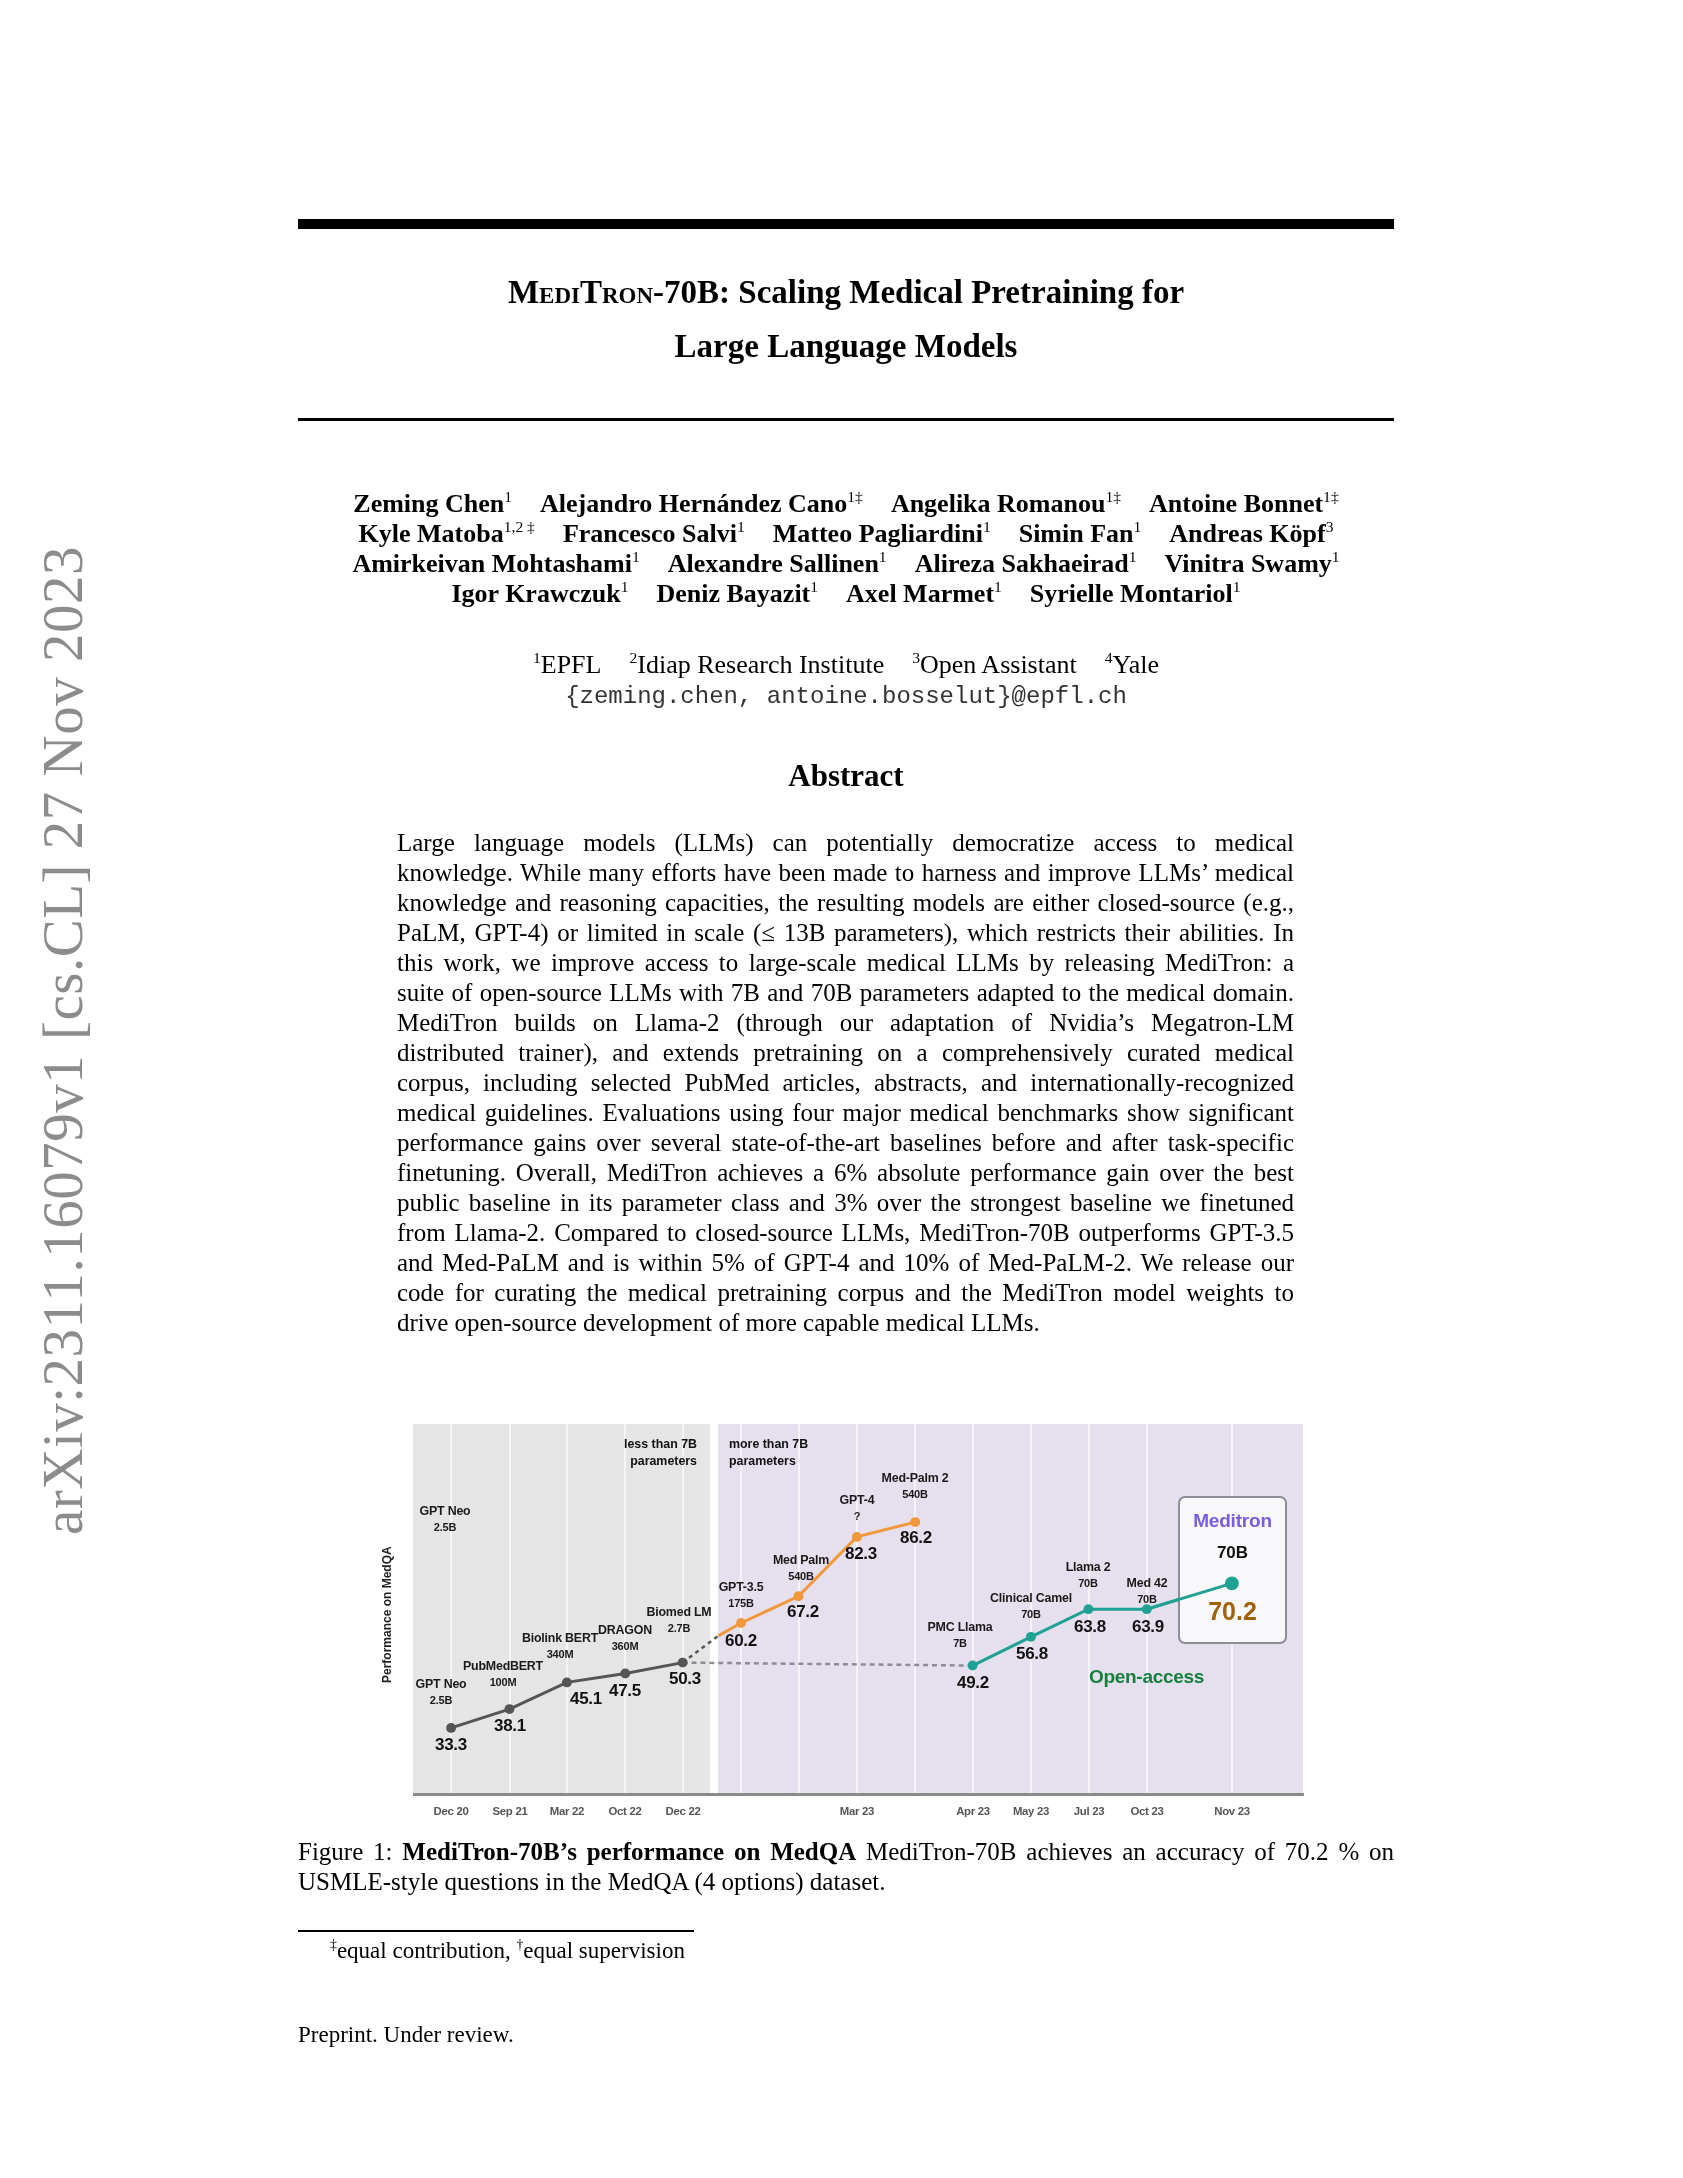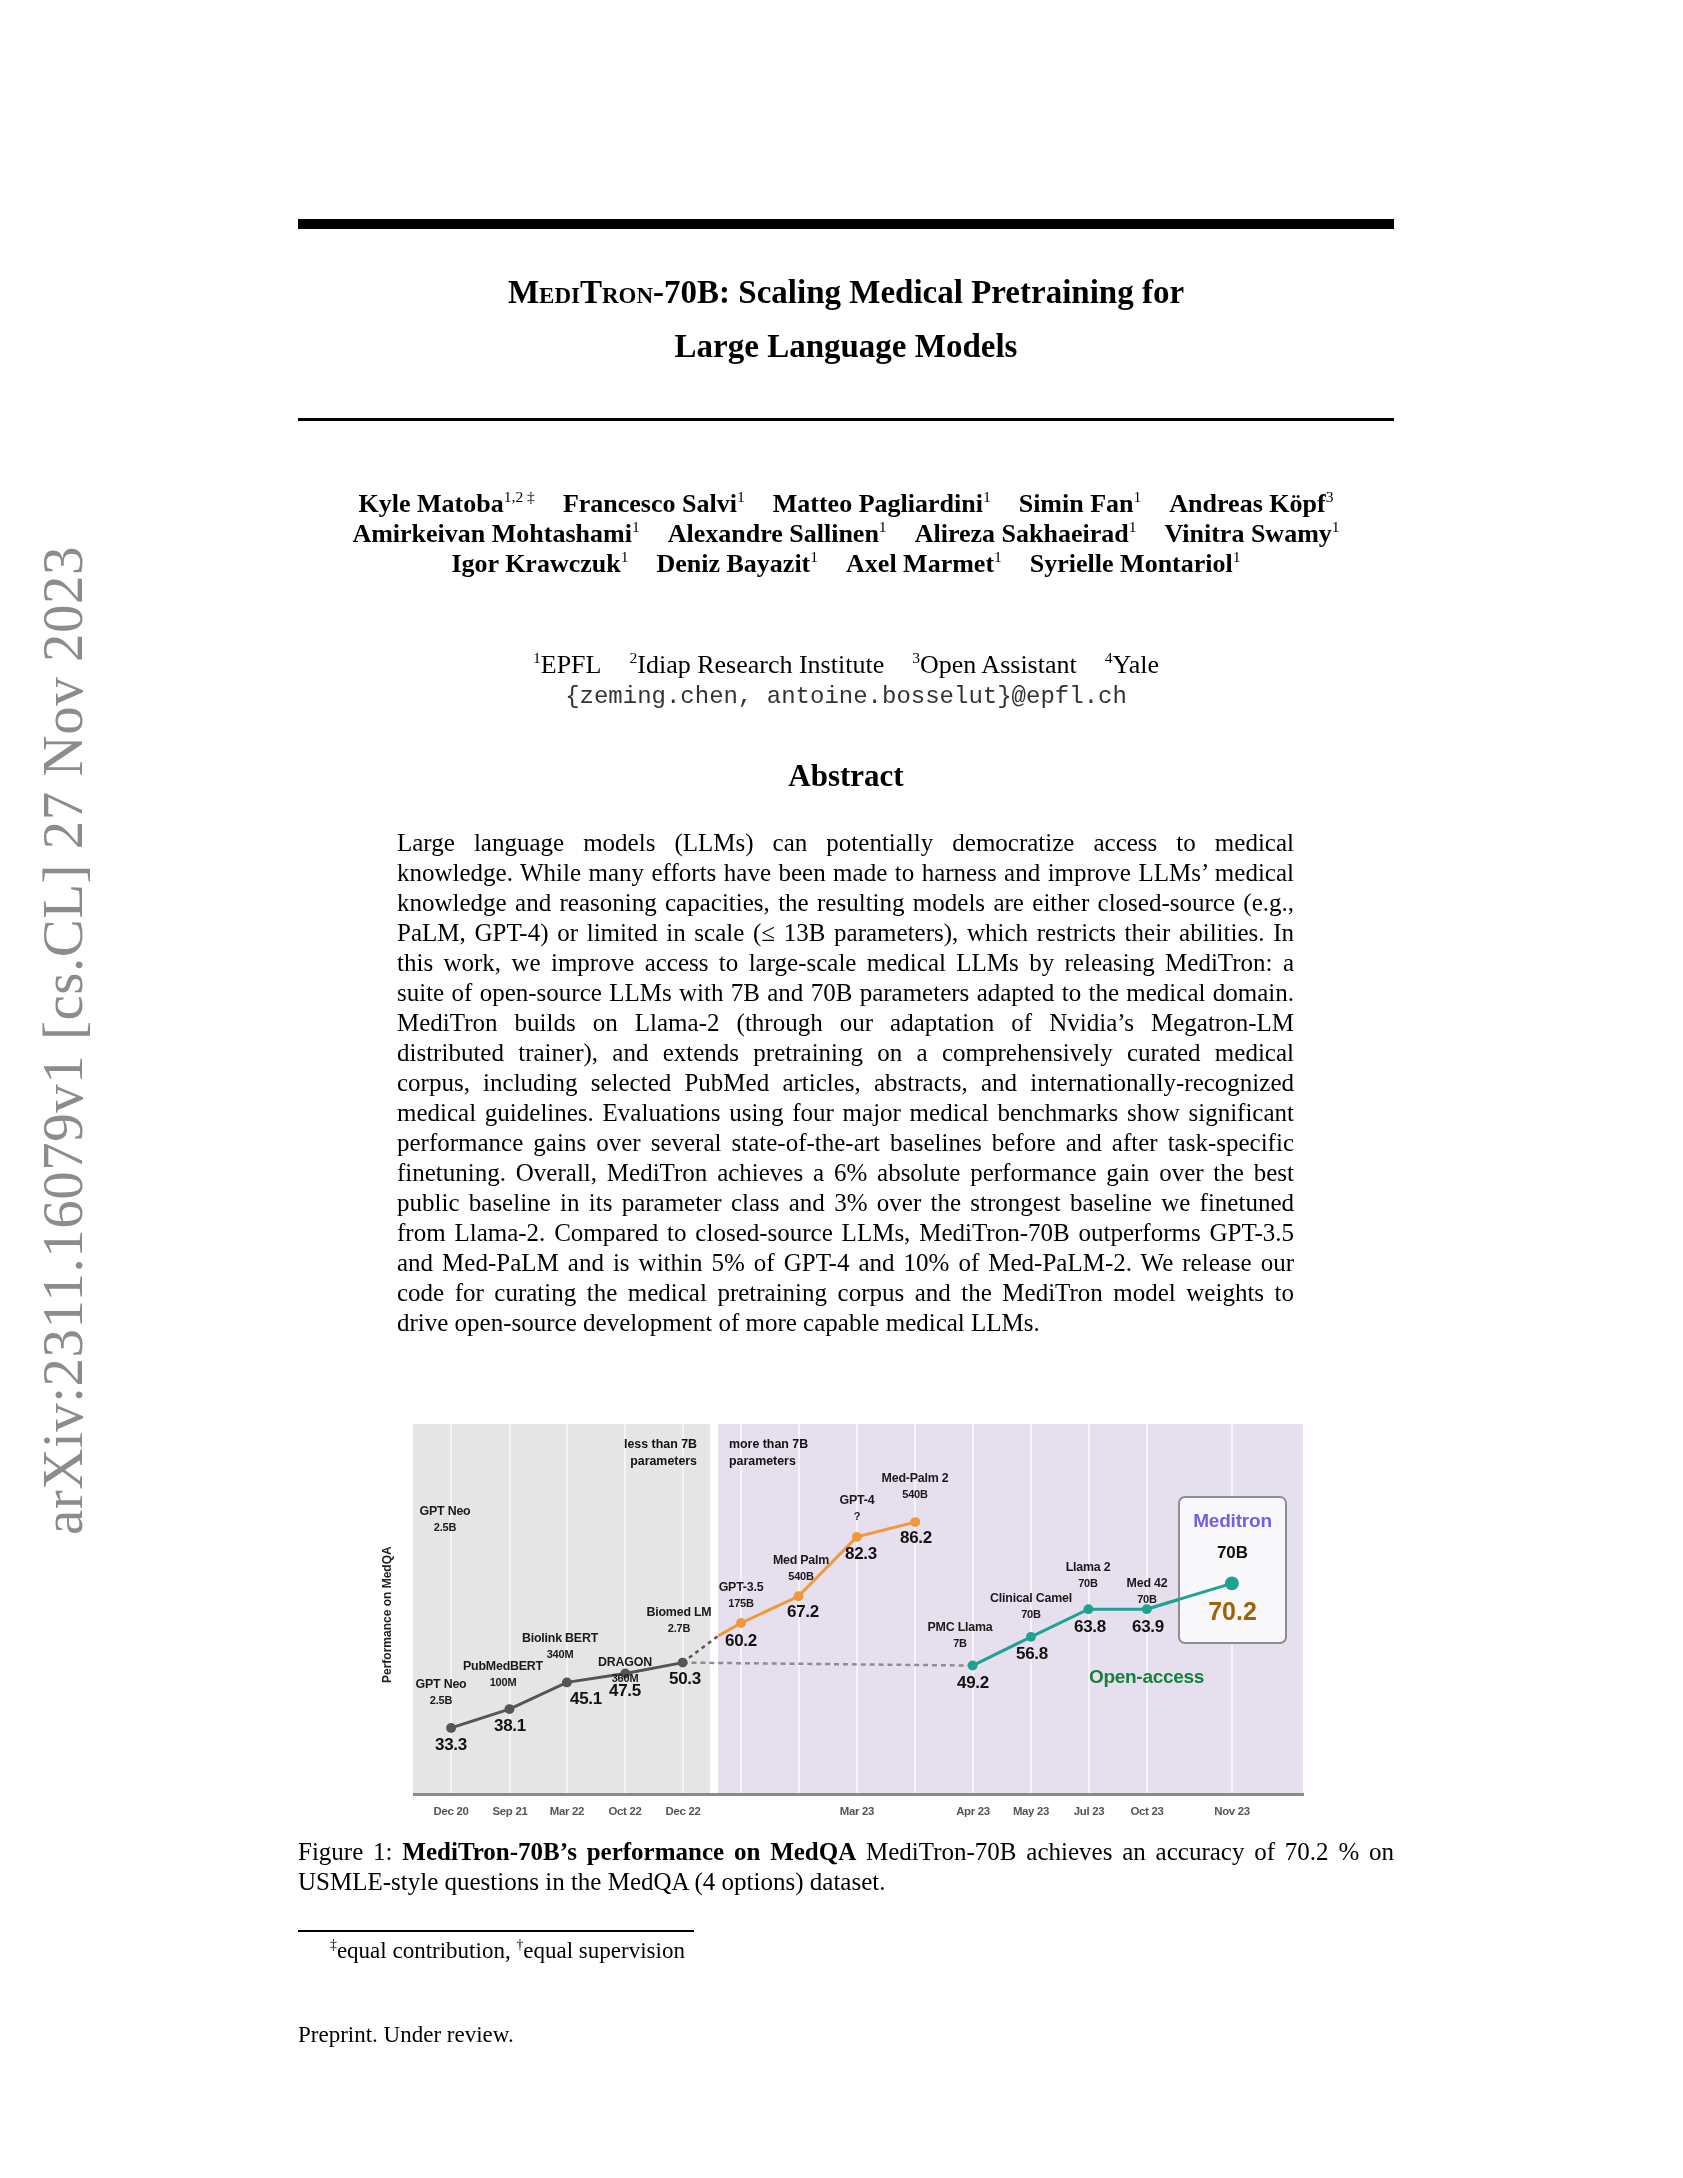--- a/index.html
+++ b/index.html
@@ -62,20 +62,23 @@
 
 <div class="abs rule-thick"></div>
 <div class="abs title">
   <span class="sc">MediTron</span><span>-70B: Scaling Medical Pretraining for</span><br>
   <span>Large Language Models</span>
 </div>
 <div class="abs rule-thin"></div>
 
 <div class="abs authors">
   <div>
+    <span class="a"><span>Zeming Chen</span><sup>1</sup></span><span class="a"><span>Alejandro Hernández Cano</span><sup>1‡</sup></span><span class="a"><span>Angelika Romanou</span><sup>1‡</sup></span><span class="a"><span>Antoine Bonnet</span><sup>1‡</sup></span>
+  </div>
+  <div>
     <span class="a"><span>Kyle Matoba</span><sup>1,2 ‡</sup></span><span class="a"><span>Francesco Salvi</span><sup>1</sup></span><span class="a"><span>Matteo Pagliardini</span><sup>1</sup></span><span class="a"><span>Simin Fan</span><sup>1</sup></span><span class="a"><span>Andreas Köpf</span><sup>3</sup></span>
   </div>
   <div>
     <span class="a"><span>Amirkeivan Mohtashami</span><sup>1</sup></span><span class="a"><span>Alexandre Sallinen</span><sup>1</sup></span><span class="a"><span>Alireza Sakhaeirad</span><sup>1</sup></span><span class="a"><span>Vinitra Swamy</span><sup>1</sup></span>
   </div>
   <div>
     <span class="a"><span>Igor Krawczuk</span><sup>1</sup></span><span class="a"><span>Deniz Bayazit</span><sup>1</sup></span><span class="a"><span>Axel Marmet</span><sup>1</sup></span><span class="a"><span>Syrielle Montariol</span><sup>1</sup></span>
   </div>
 </div>
 
@@ -154,21 +157,21 @@
 
   <div class="pt-name" style="left:79px; top:87px;"><span>GPT Neo</span><span class="size">2.5B</span></div>
   <div class="pt-val" style="left:85px; top:319px;">33.3</div>
   <div class="pt-name" style="left:-198px; top:0;"></div>
 
   <div class="pt-name" style="left:75px; top:260px;"><span>GPT Neo</span><span class="size">2.5B</span></div>
   <div class="pt-name" style="left:137px; top:242px;"><span>PubMedBERT</span><span class="size">100M</span></div>
   <div class="pt-val" style="left:144px; top:300px;">38.1</div>
   <div class="pt-name" style="left:194px; top:214px;"><span>Biolink BERT</span><span class="size">340M</span></div>
   <div class="pt-val" style="left:201px; top:273px;margin-left:19px;">45.1</div>
-  <div class="pt-name" style="left:259px; top:206px;margin-top:32px;"><span>DRAGON</span><span class="size">360M</span></div>
+  <div class="pt-name" style="left:259px; top:206px;"><span>DRAGON</span><span class="size">360M</span></div>
   <div class="pt-val" style="left:259px; top:265px;">47.5</div>
   <div class="pt-name" style="left:313px; top:188px;"><span>Biomed LM</span><span class="size">2.7B</span></div>
   <div class="pt-val" style="left:319px; top:253px;">50.3</div>
 
   <div class="pt-name" style="left:375px; top:163px;"><span>GPT-3.5</span><span class="size">175B</span></div>
   <div class="pt-val" style="left:375px; top:215px;">60.2</div>
   <div class="pt-name" style="left:435px; top:136px;"><span>Med Palm</span><span class="size">540B</span></div>
   <div class="pt-val" style="left:437px; top:186px;">67.2</div>
   <div class="pt-name" style="left:491px; top:76px;"><span>GPT-4</span><span class="size">?</span></div>
   <div class="pt-val" style="left:495px; top:128px;">82.3</div>

